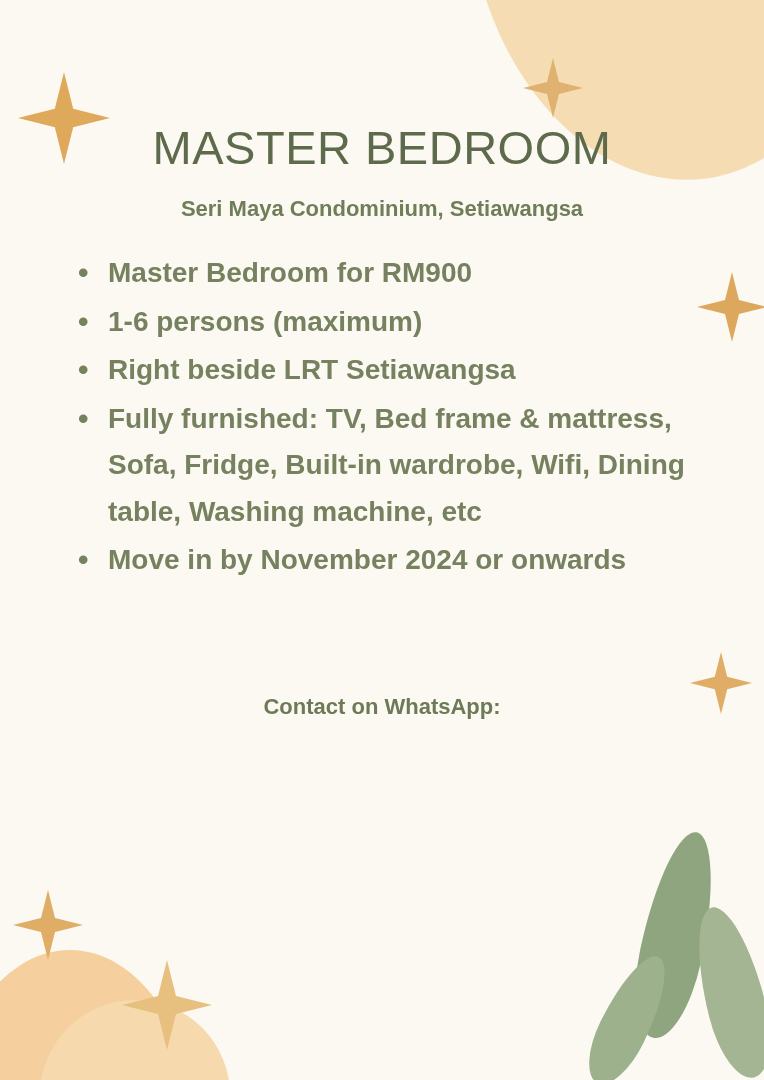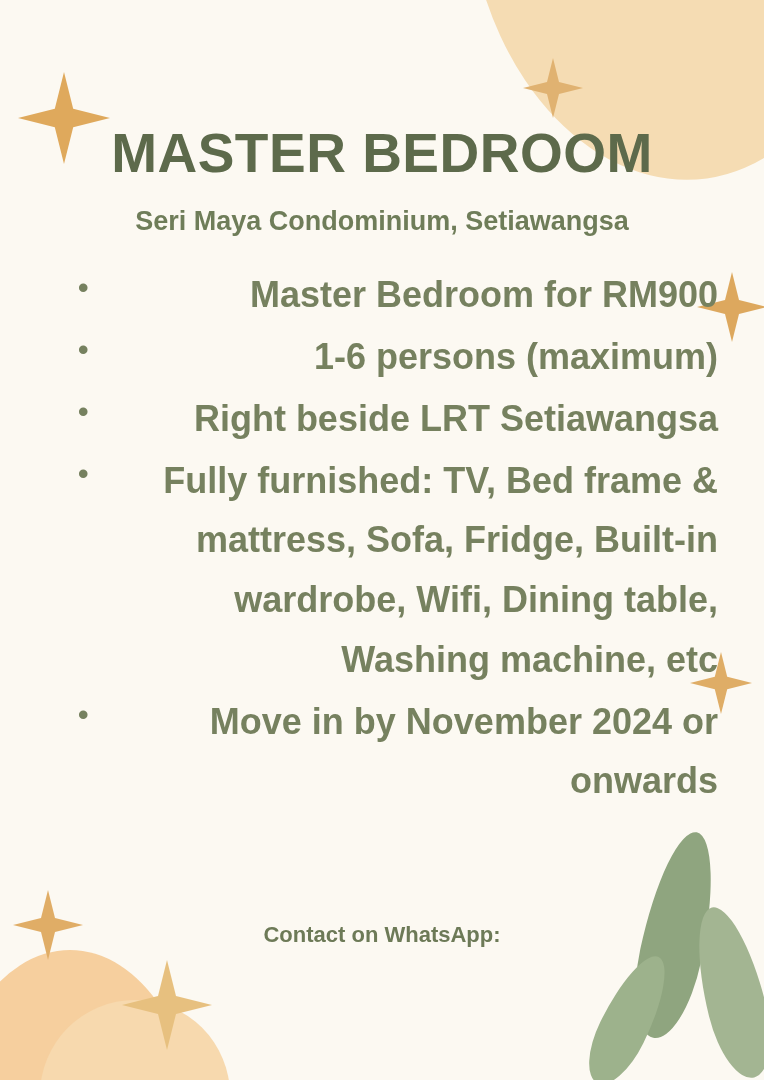--- a/index.html
+++ b/index.html
@@ -75,46 +75,45 @@
   
   .content {
     position: relative;
     z-index: 5;
     padding: 0 46px;
   }
   .title {
     margin: 118px 0 0 0;
     text-align: center;
     color: #5d6a4b;
-    font-size: 55px;
+    font-size: 47px;
     line-height: 1.28;
-    font-weight: 700;
+    font-weight: 400;
     letter-spacing: 0.5px;
   }
   .subtitle {
     margin: 18px 0 0 0;
     text-align: center;
     color: #6f7d59;
-    font-size: 27px;
+    font-size: 22px;
     font-weight: 700;
   }
   ul.features {
     margin: 28px 0 0 0;
     padding: 0 0 0 26px;
     list-style: none;
     color: #76815f;
   }
   ul.features li {
     position: relative;
-    font-size: 36px;
+    font-size: 28px;
     line-height: 1.66;
     font-weight: 700;
     padding-left: 36px;
     margin-bottom: 2px;
-    text-align: right;
   }
   ul.features li::before {
     content: "•";
     position: absolute;
     left: 6px;
     top: -2px;
     font-size: 30px;
     line-height: 1.66;
     color: #76815f;
   }

